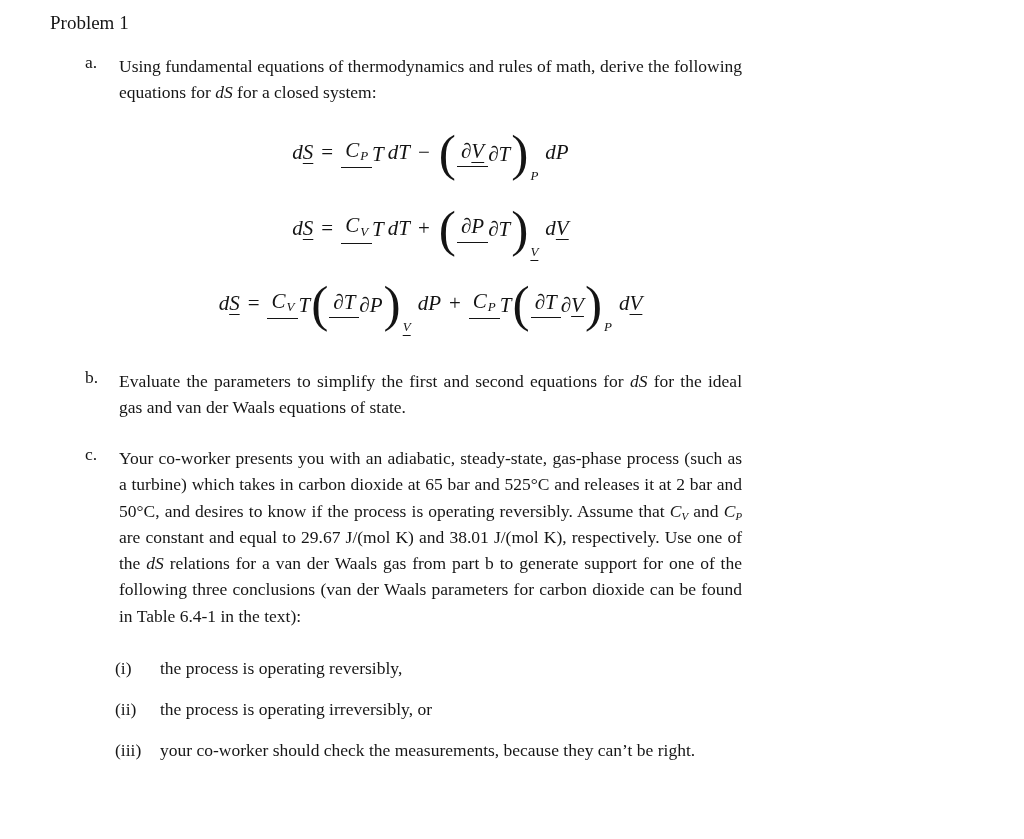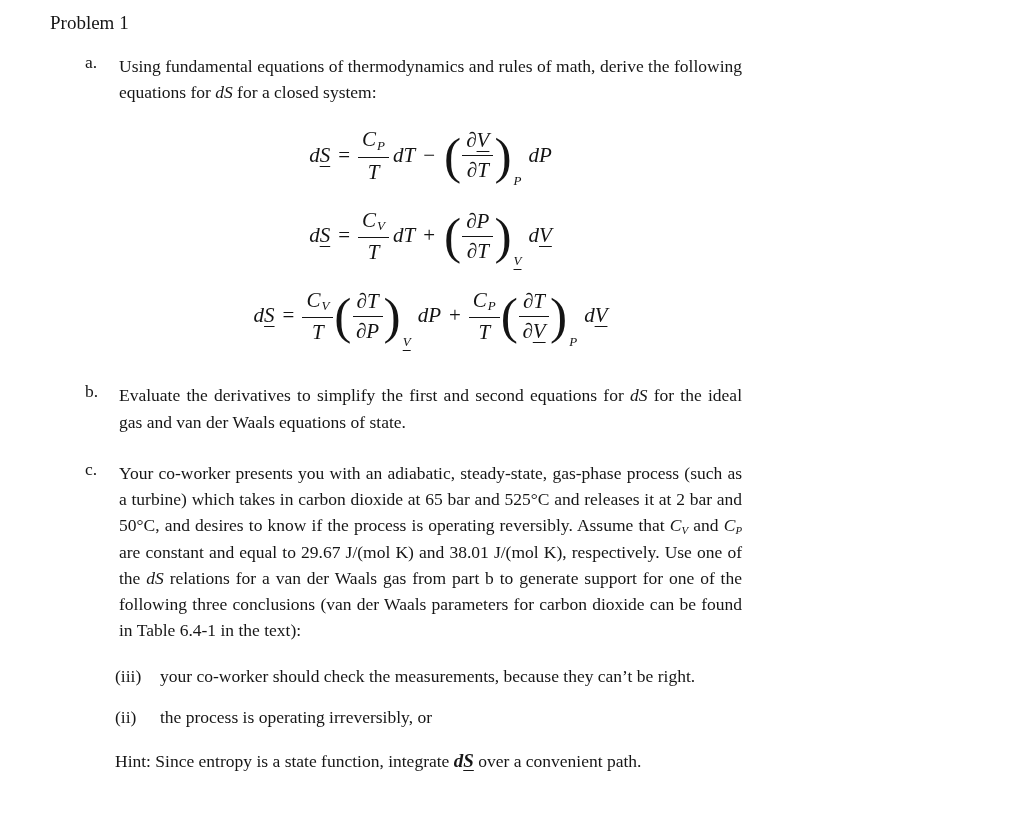--- a/index.html
+++ b/index.html
@@ -28,21 +28,21 @@
     display: flex; align-items: center; justify-content: center;
     font-family: "Liberation Serif", "DejaVu Serif", serif;
     font-size: 21px; color: #141414;
   }
   .equation + .equation { margin-top: 24px; }
   .mi { font-style: italic; }
   .mo { font-style: normal; margin: 0 8px; }
   .run { display: inline-block; white-space: nowrap; }
   .run.sp { margin-left: 4px; text-align: right; }
   .run.sp2 { margin-left: 7px; }
-  .frac { display: inline-flex; flex-direction: column; align-items: center; line-height: 1.15; }
+  .frac { display: inline-flex; flex-direction: row; align-items: center; line-height: 1.15; }
   .frac .num { display: block; padding: 0 4px 3px; border-bottom: 1.4px solid #141414; white-space: nowrap; }
   .frac .den { display: block; padding-top: 2px; white-space: nowrap; }
   .sub { font-size: 0.62em; vertical-align: -0.25em; margin-left: 1px; }
   .paren { font-style: normal; font-size: 2.45em; font-weight: 300; line-height: 1; margin: 0 1px; }
   .psub { font-size: 0.62em; align-self: flex-end; transform: translateY(7px); margin-left: 1px; }
   .und { text-decoration: underline; text-underline-offset: 4px; text-decoration-thickness: 1.2px; }
   .body .und, .hint .und { text-underline-offset: 3px; }
 
   
   .conclusion { margin-left: 65px; }
@@ -136,30 +136,32 @@
       </span>
       <span class="paren">)</span>
       <span class="psub mi">P</span>
       <span class="run sp2"><span class="mi">d</span><span class="mi und">V</span></span>
     </div>
 
   </div>
 
   <div class="item item-b">
     <span class="label">b.</span>
-    <p class="body"><span>Evaluate the derivatives to simplify the first and second equations for </span><span class="em">dS</span><span> for the ideal gas and van der Waals equations of state.</span></p>
+    <p class="body"><span>Evaluate the parameters to simplify the first and second equations for </span><span class="em">dS</span><span> for the ideal gas and van der Waals equations of state.</span></p>
   </div>
 
   <div class="item item-c">
     <span class="label">c.</span>
     <p class="body"><span>Your co-worker presents you with an adiabatic, steady-state, gas-phase process (such as a turbine) which takes in carbon dioxide at 65 bar and 525°C and releases it at 2 bar and 50°C, and desires to know if the process is operating reversibly. Assume that </span><span class="em"><span>C</span><span class="csub">V</span></span><span> and </span><span class="em"><span>C</span><span class="csub">P</span></span><span> are constant and equal to 29.67 J/(mol K) and 38.01 J/(mol K), respectively. Use one of the </span><span class="em">dS</span><span> relations for a van der Waals gas from part b to generate support for one of the following three conclusions (van der Waals parameters for carbon dioxide can be found in Table 6.4-1 in the text):</span></p>
   </div>
 
-  <div class="conclusion conclusion-3">
-    <span class="clabel">(iii)</span><span>your co-worker should check the measurements, because they can’t be right.</span>
+  <div class="conclusion conclusion-1">
+    <span class="clabel">(i)</span><span>the process is operating reversibly,</span>
   </div>
   <div class="conclusion conclusion-2">
     <span class="clabel">(ii)</span><span>the process is operating irreversibly, or</span>
   </div>
+  <div class="conclusion conclusion-3">
+    <span class="clabel">(iii)</span><span>your co-worker should check the measurements, because they can’t be right.</span>
+  </div>
 
-  <p class="hint"><span>Hint: Since entropy is a state function, integrate </span><span class="hint-math"><span>d</span><span class="und">S</span></span><span> over a convenient path.</span></p>
 
 </div>
 
 </body></html>

